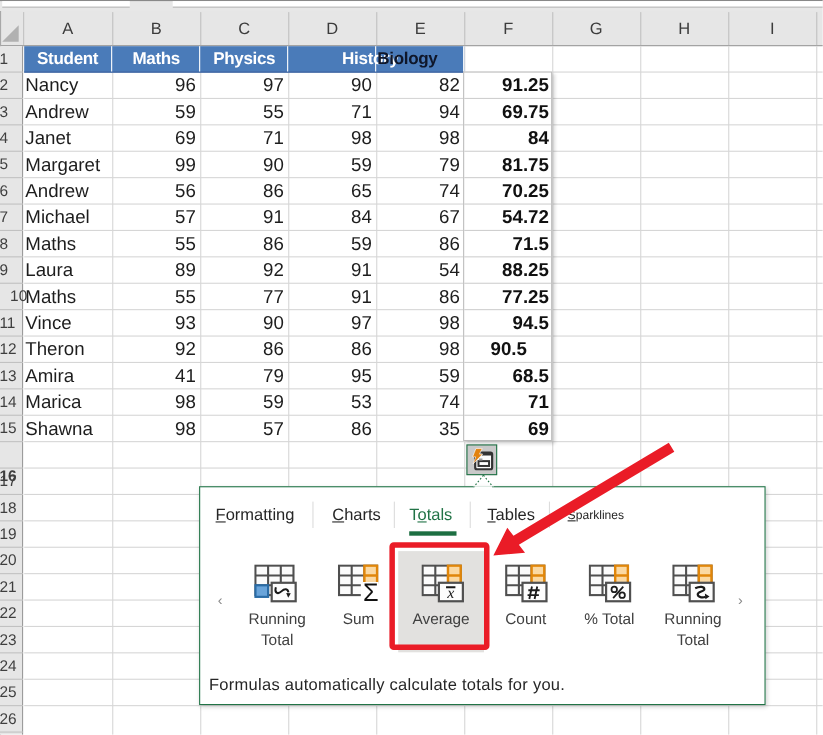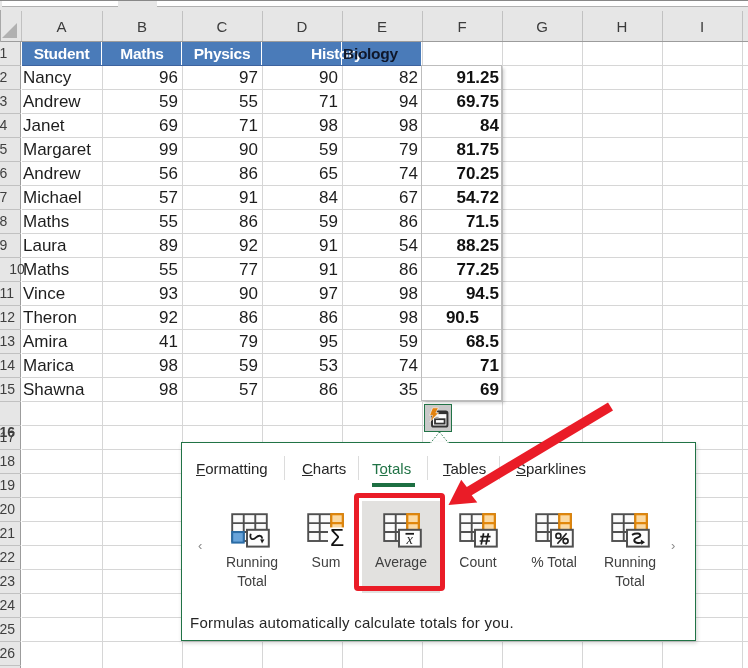--- a/index.html
+++ b/index.html
@@ -235,21 +235,21 @@
 <div class="abs" style="left:181px;top:442px;width:515px;height:199px;background:#fff;border:1px solid #217346;box-sizing:border-box;box-shadow:1px 2px 4px rgba(0,0,0,0.18);"></div>
 <div class="abs" style="left:430px;top:442px;width:19px;height:2px;background:#fff;"></div>
 <svg class="abs" style="left:424px;top:431px;" width="30" height="13" viewBox="0 0 30 13">
 <line x1="15.5" y1="1" x2="6.5" y2="12" stroke="#217346" stroke-width="1" stroke-dasharray="1.5,1.8"></line>
 <line x1="15.5" y1="1" x2="24.5" y2="12" stroke="#217346" stroke-width="1" stroke-dasharray="1.5,1.8"></line>
 </svg>
 <div class="abs" style="left:196px;top:460px;height:18px;line-height:18px;font-size:15px;color:#262626;"><span style="text-decoration:underline;">F</span>ormatting</div>
 <div class="abs" style="left:302px;top:460px;height:18px;line-height:18px;font-size:15px;color:#262626;"><span style="text-decoration:underline;">C</span>harts</div>
 <div class="abs" style="left:372px;top:460px;height:18px;line-height:18px;font-size:15px;color:#217346;">T<span style="text-decoration:underline;">o</span>tals</div>
 <div class="abs" style="left:443px;top:460px;height:18px;line-height:18px;font-size:15px;color:#262626;"><span style="text-decoration:underline;">T</span>ables</div>
-<div class="abs" style="left:516px;top:460px;height:18px;line-height:18px;font-size:15px;color:#262626;"><span style="text-decoration:underline;">S</span>parklines</div>
+<div class="abs" style="left:516px;top:460px;height:18px;line-height:18px;font-size:11px;color:#262626;"><span style="text-decoration:underline;">S</span>parklines</div>
 <div class="abs" style="left:284px;top:456px;width:1px;height:24px;background:#dcdcdc;"></div>
 <div class="abs" style="left:358px;top:456px;width:1px;height:24px;background:#dcdcdc;"></div>
 <div class="abs" style="left:427px;top:456px;width:1px;height:24px;background:#dcdcdc;"></div>
 <div class="abs" style="left:499px;top:456px;width:1px;height:24px;background:#dcdcdc;"></div>
 <div class="abs" style="left:372px;top:483px;width:43px;height:4px;background:#1d6f42;"></div>
 <div class="abs" style="left:362px;top:501px;width:78px;height:92px;background:#e2e1df;"></div>
 <div class="abs" style="left:231px;top:512.5px;width:40px;height:36px;"><svg width="40" height="36" viewBox="0 0 40 36">
       <rect x="1.2" y="1.2" width="34.599999999999994" height="26.8" fill="#fbfbfb" stroke="none"></rect>
       <rect x="1.2" y="1.2" width="34.599999999999994" height="26.8" stroke="#4f4f4f" stroke-width="1.9" fill="none"></rect>
       <line x1="12.73" y1="1.2" x2="12.73" y2="28.0" stroke="#4f4f4f" stroke-width="1.9" fill="none"></line>

